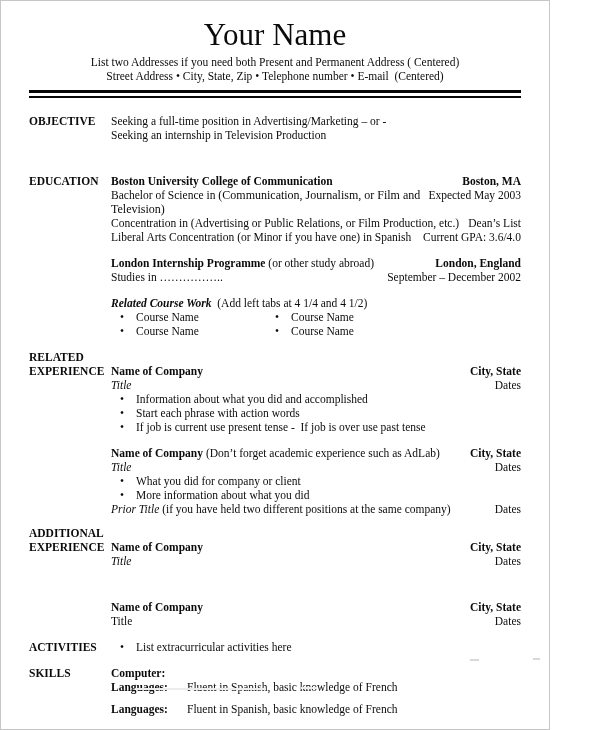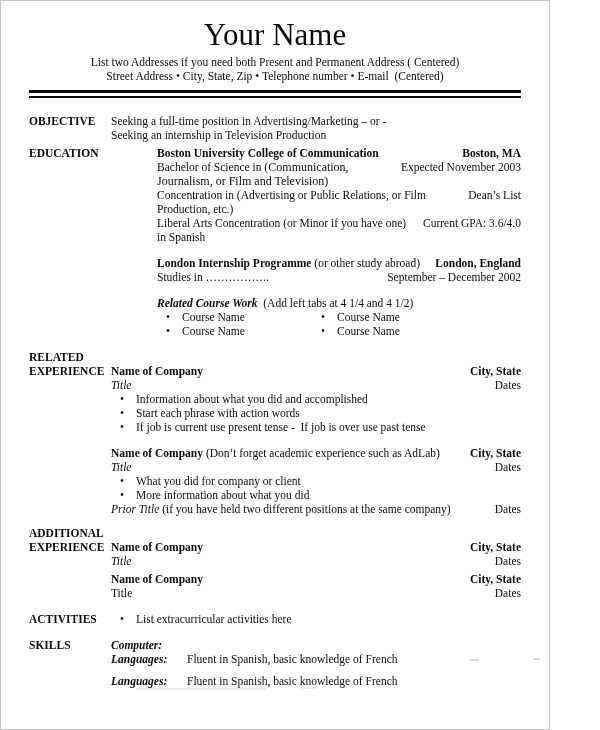--- a/index.html
+++ b/index.html
@@ -22,26 +22,26 @@
   .rt{flex:none;white-space:nowrap;padding-left:6px;}
   .bold{font-weight:bold;}
   .it{font-style:italic;}
   .bi{font-weight:bold;font-style:italic;}
   .sm{font-size:12px;}
   .bul{display:flex;}
   .bch{flex:none;width:16px;padding-left:9px;}
   .cols{display:flex;}
   .c1{width:155px;flex:none;}
   .skrow{display:flex;}
-  .skcat{flex:none;width:76px;font-weight:bold;font-style:italic;}
+  .skcat{flex:none;width:76px;font-weight:bold;}
   .sktext{flex:1;white-space:pre-wrap;min-width:0;}
   .mt8{margin-top:8px;}
   .mt10{margin-top:10px;}
   .mt12{margin-top:12px;}
-  .mt14{margin-top:4px;gap:46px;}
+  .mt14{margin-top:32px;}
   .mt16{margin-top:16px;}
   .artifact{position:absolute;background:#d8d8d8;height:2px;}
   .ghost{position:absolute;background:#ededed;height:2px;}
 </style>
 </head>
 <body>
 
 <div class="page">
 
   <h1>Your Name</h1>
@@ -59,21 +59,21 @@
 
   <div class="sec mt14">
     <div class="lbl">EDUCATION</div>
     <div class="cnt">
       <div class="line">
         <span class="lf bold">Boston University College of Communication</span>
         <span class="rt bold">Boston, MA</span>
       </div>
       <div class="line">
         <span class="lf"><span class="t">Bachelor of Science in </span><span class="sm t">(Communication, Journalism, or Film and Television)</span></span>
-        <span class="rt">Expected November 2003</span>
+        <span class="rt">Expected May 2003</span>
       </div>
       <div class="line">
         <span class="lf">Concentration in (Advertising or Public Relations, or Film Production, etc.)</span>
         <span class="rt">Dean’s List</span>
       </div>
       <div class="line">
         <span class="lf">Liberal Arts Concentration (or Minor if you have one) in Spanish</span>
         <span class="rt">Current GPA: 3.6/4.0</span>
       </div>
 

